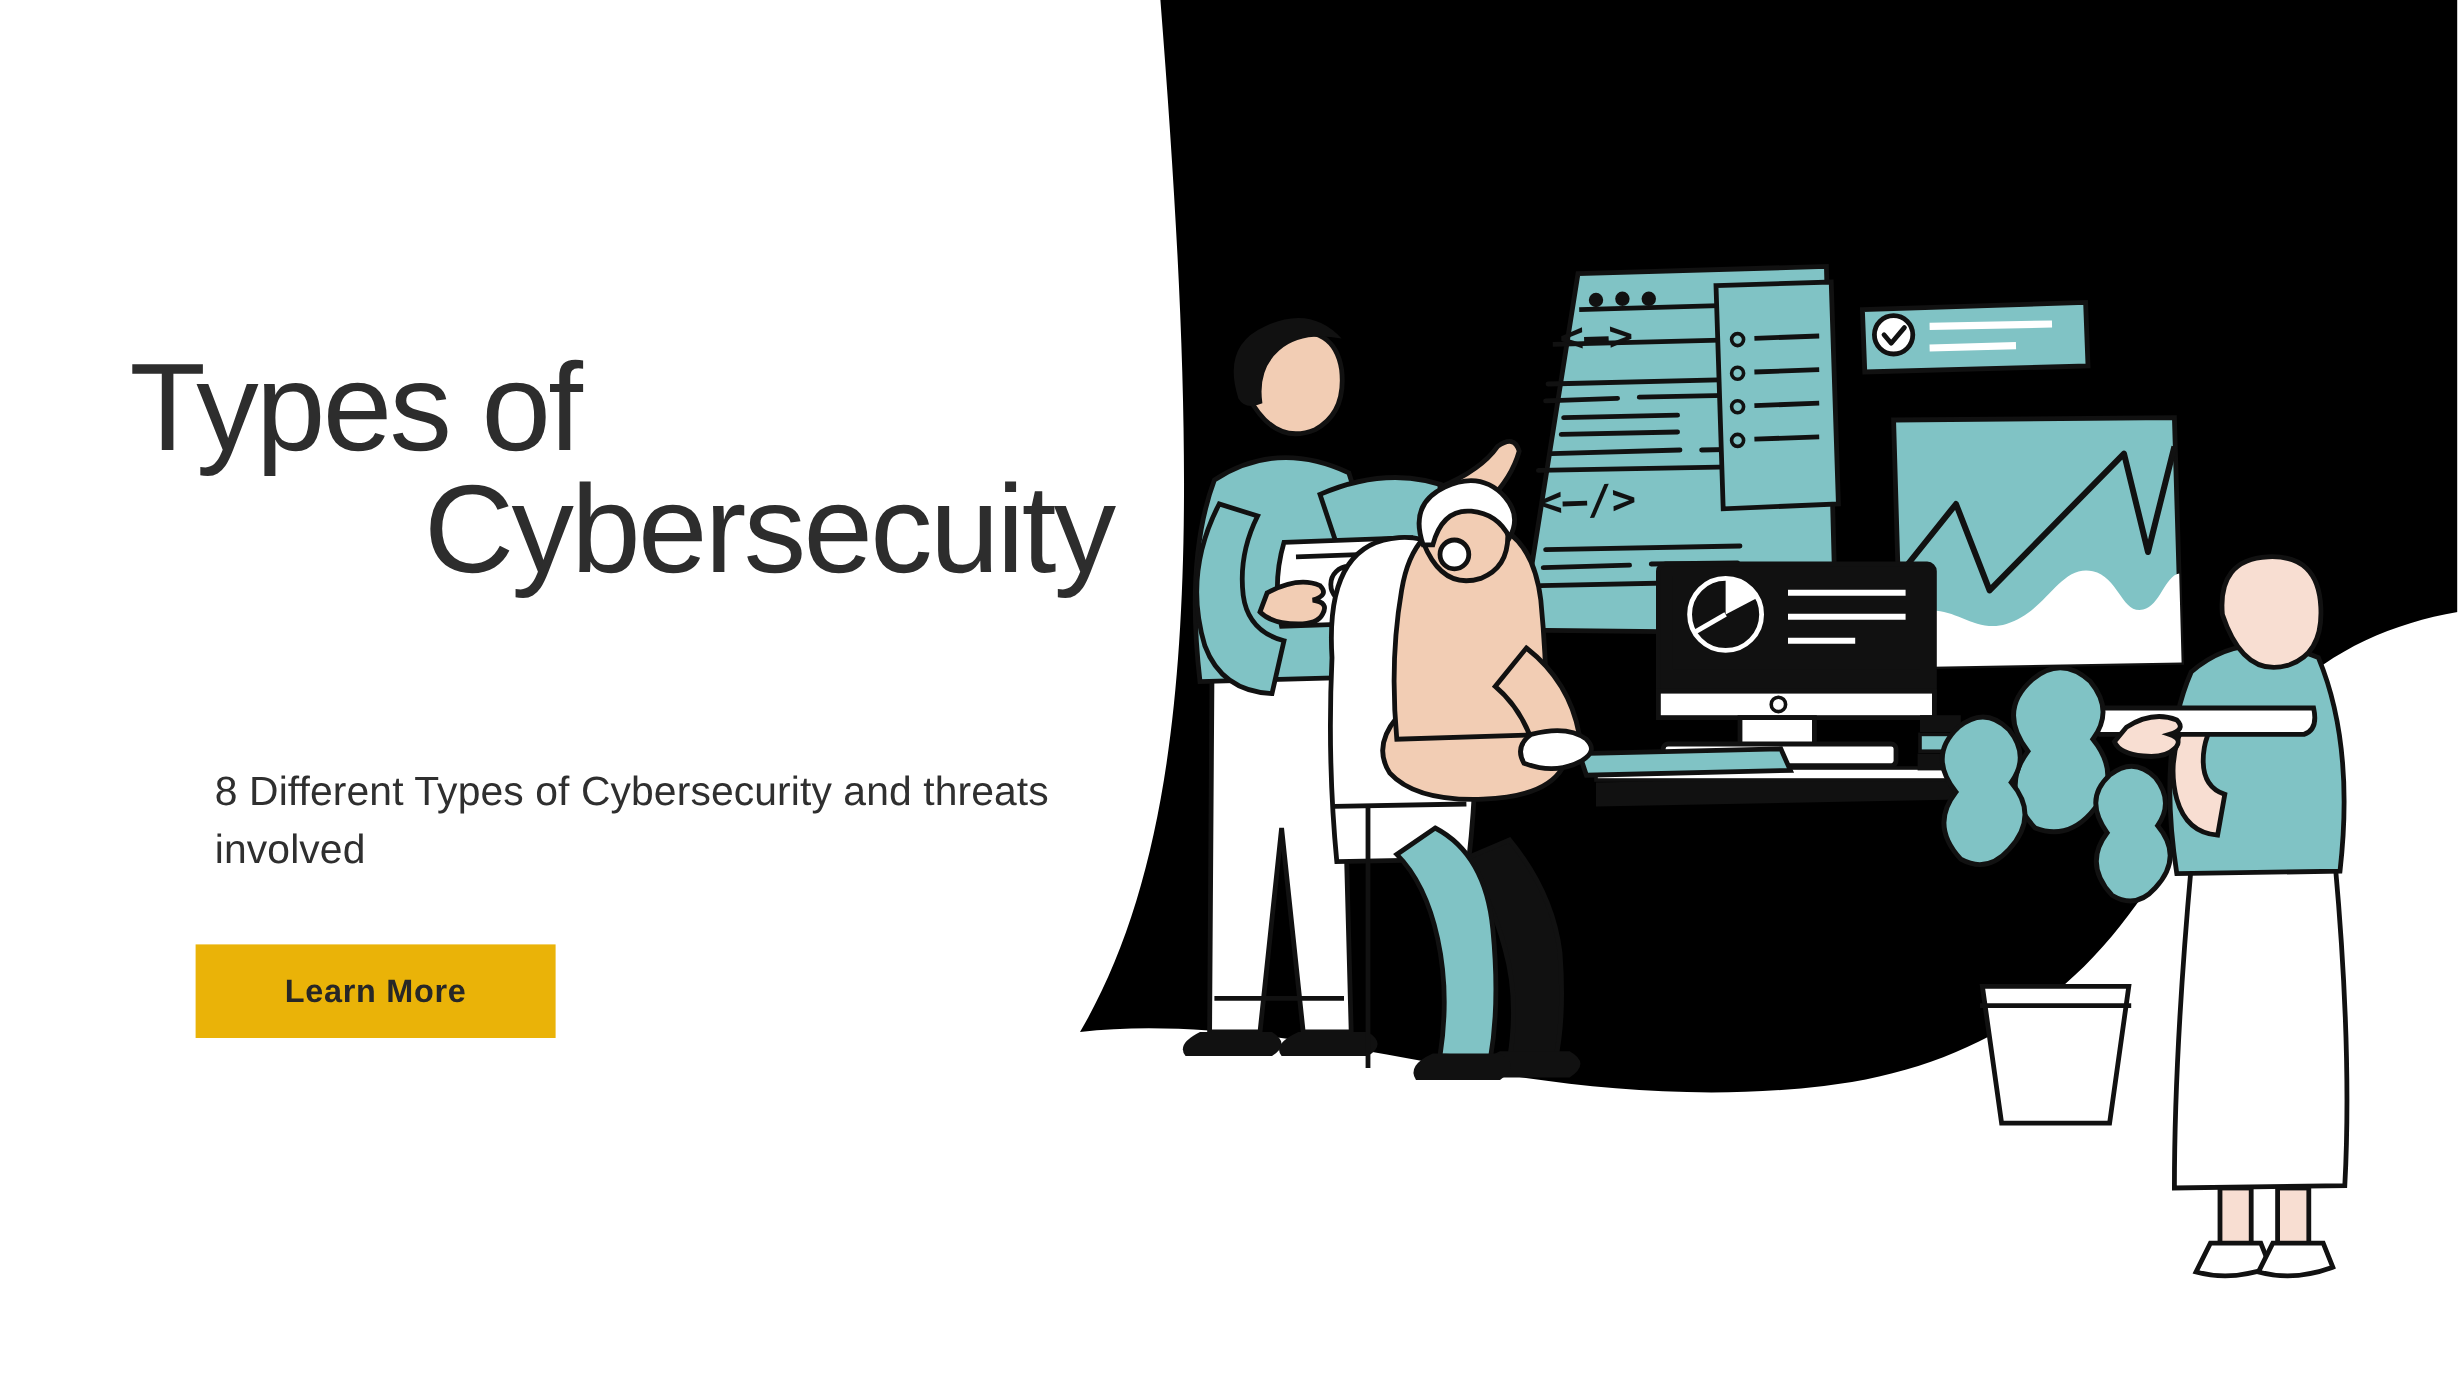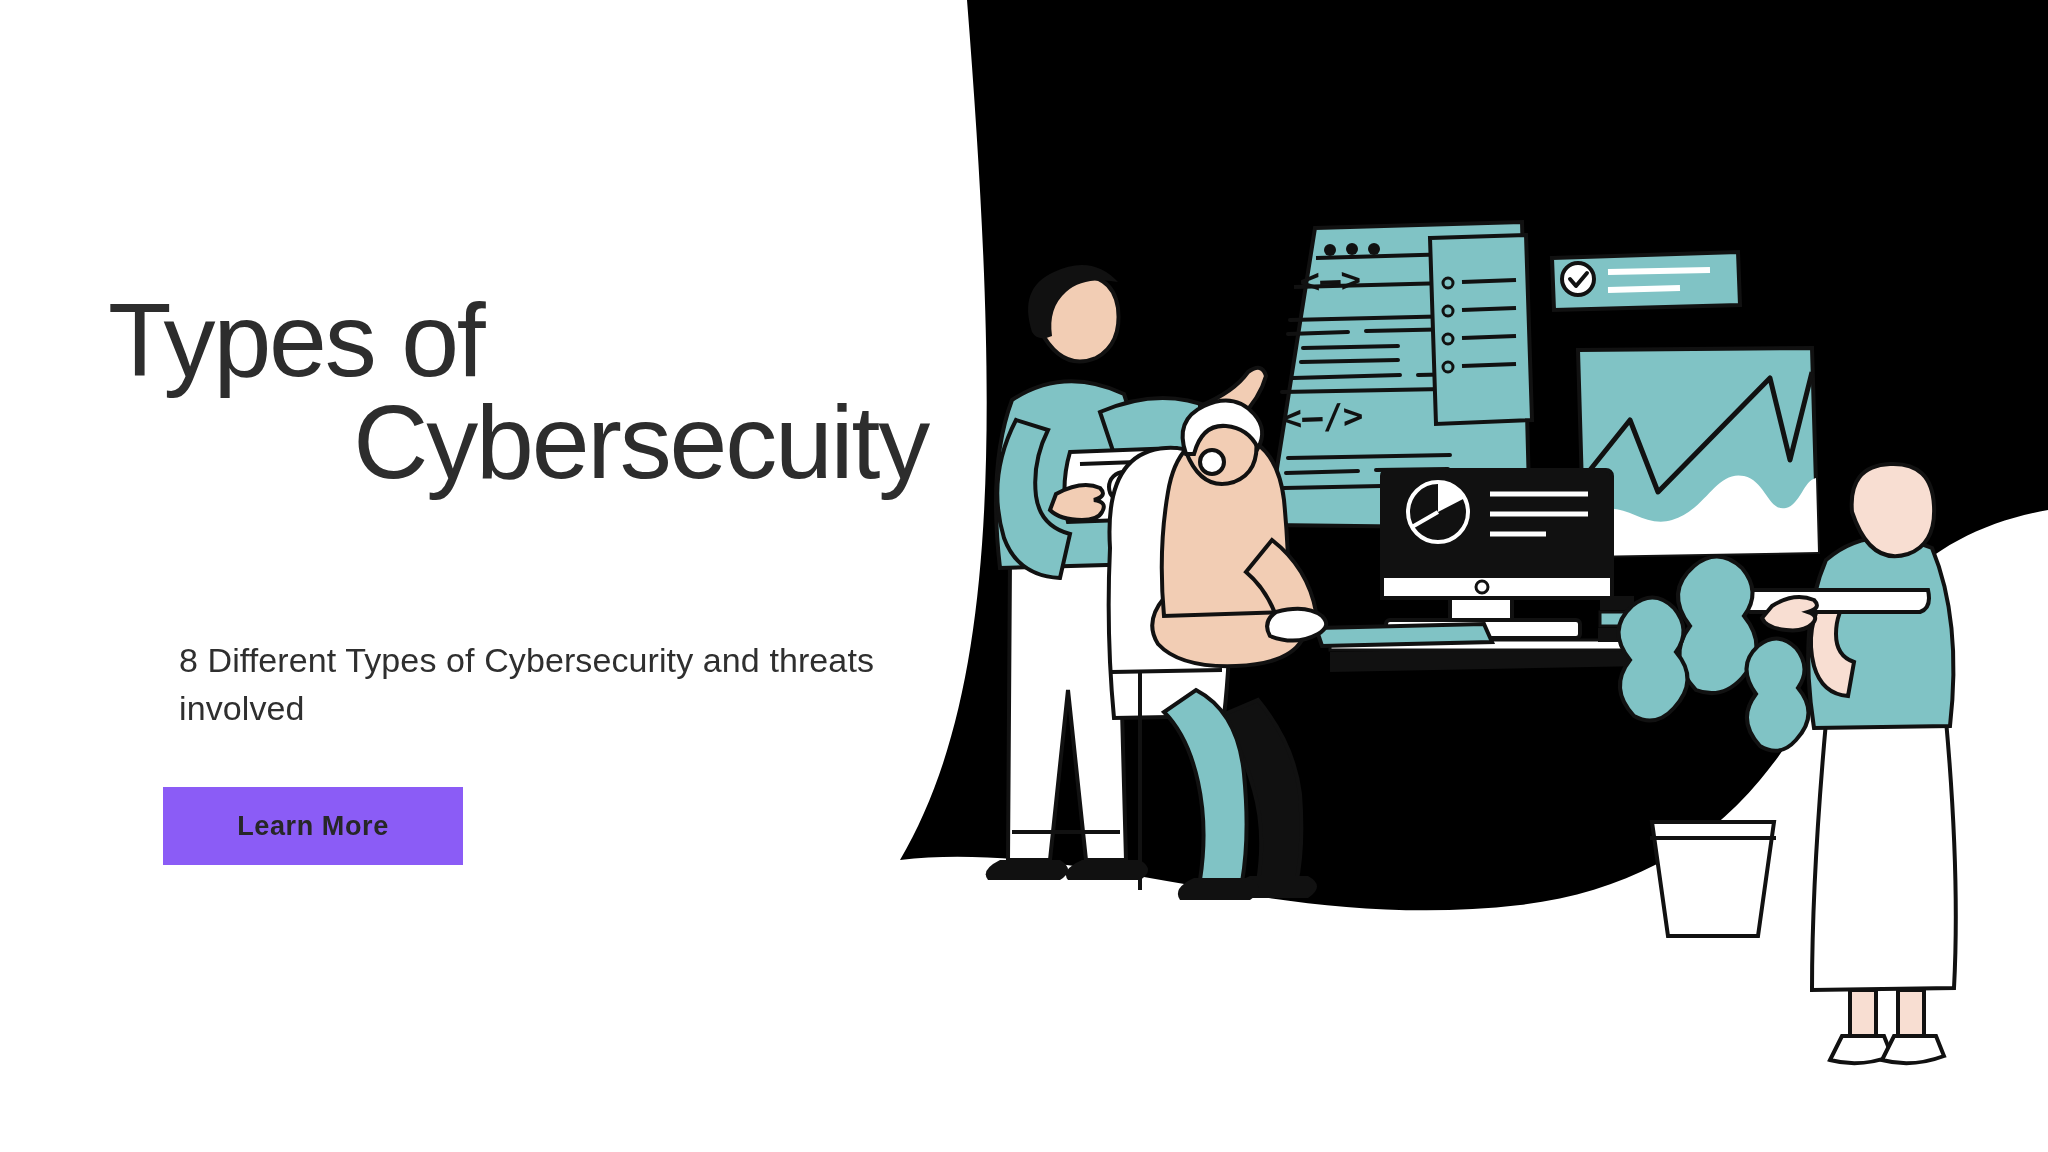--- a/index.html
+++ b/index.html
@@ -23,21 +23,21 @@
   }
   #headline .l2 { display:block;text-align:right; }
   #subtitle {
     position:absolute; left:163px; top:636px; width:700px;
     font-size:34px; line-height:1.42; font-weight:400;
     color:#2f2f2f; letter-spacing:.1px;margin-left:16px;
   }
   #cta {
     position:absolute; left:163px; top:787px;
     width:300px; height:78px;
-    background:#8b5cf6; border:none; cursor:pointer;
+    background:#eab308; border:none; cursor:pointer;
     display:flex; align-items:center; justify-content:center;
     font-size:27px; font-weight:700; color:#272727;
     letter-spacing:.6px; font-family:"Liberation Sans", sans-serif;
   }
 </style>
 </head>
 <body>
 
 <div id="stage">
 

